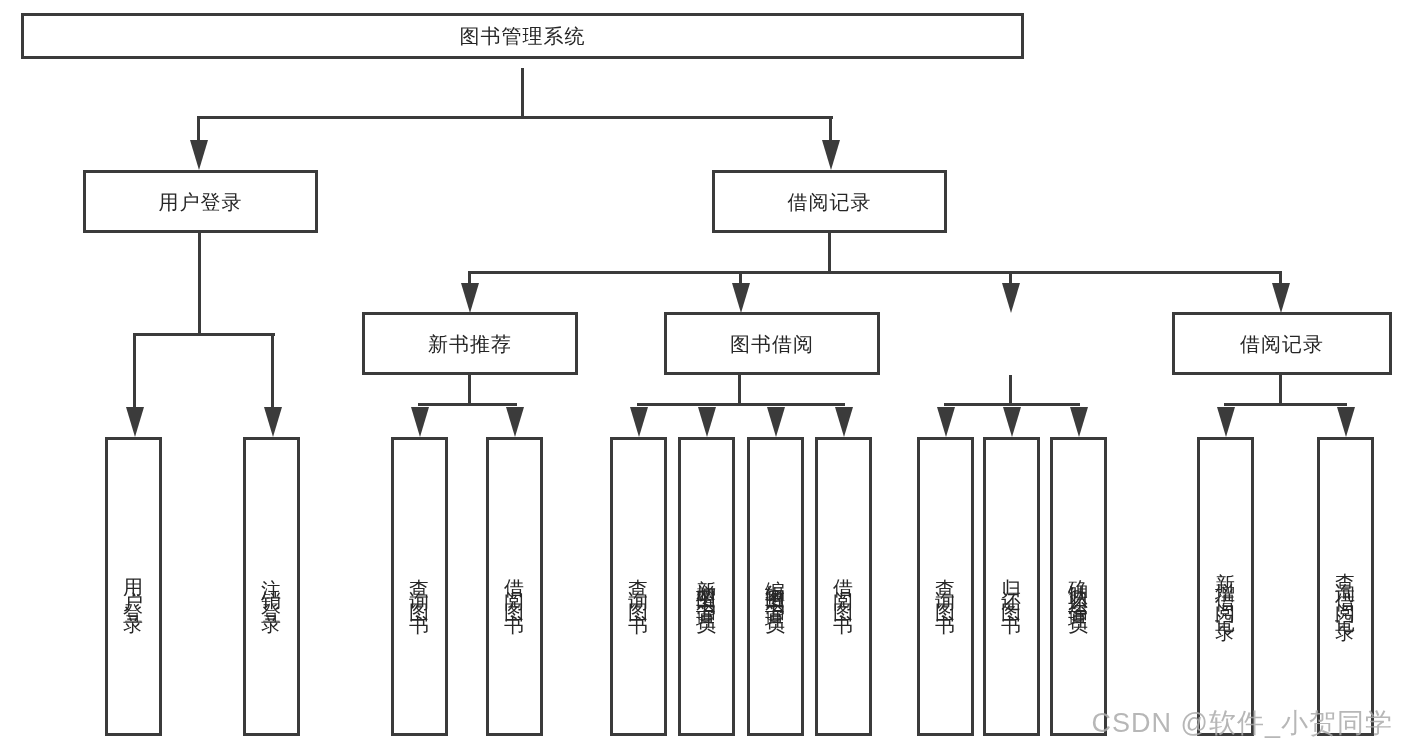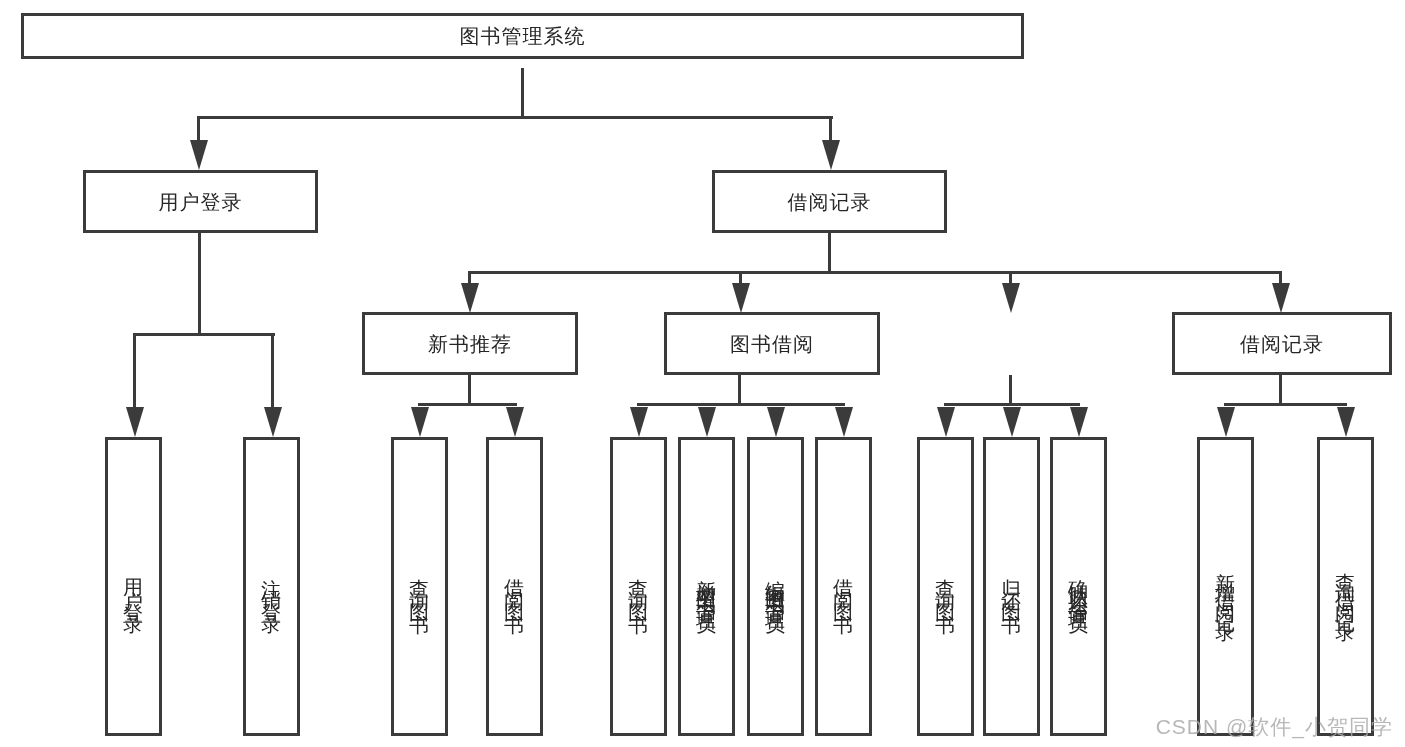--- a/index.html
+++ b/index.html
@@ -63,21 +63,21 @@
     border-left: 9px solid transparent;
     border-right: 9px solid transparent;
     border-top: 30px solid var(--line-color);
     z-index: 1;
   }
 
   .watermark {
     position: absolute;
     right: 12px;
     bottom: 6px;
-    font-size: 21px;
+    font-size: 27px;
     color: var(--watermark-color);
     opacity: 0.85;
     z-index: 5;
     letter-spacing: 1px;
     white-space: nowrap;
   }
 
   
   #node-root            { left: 21px;   top: 13px;  width: 1003px; height: 46px; }
   #node-user-login      { left: 83px;   top: 170px; width: 235px;  height: 63px; }

